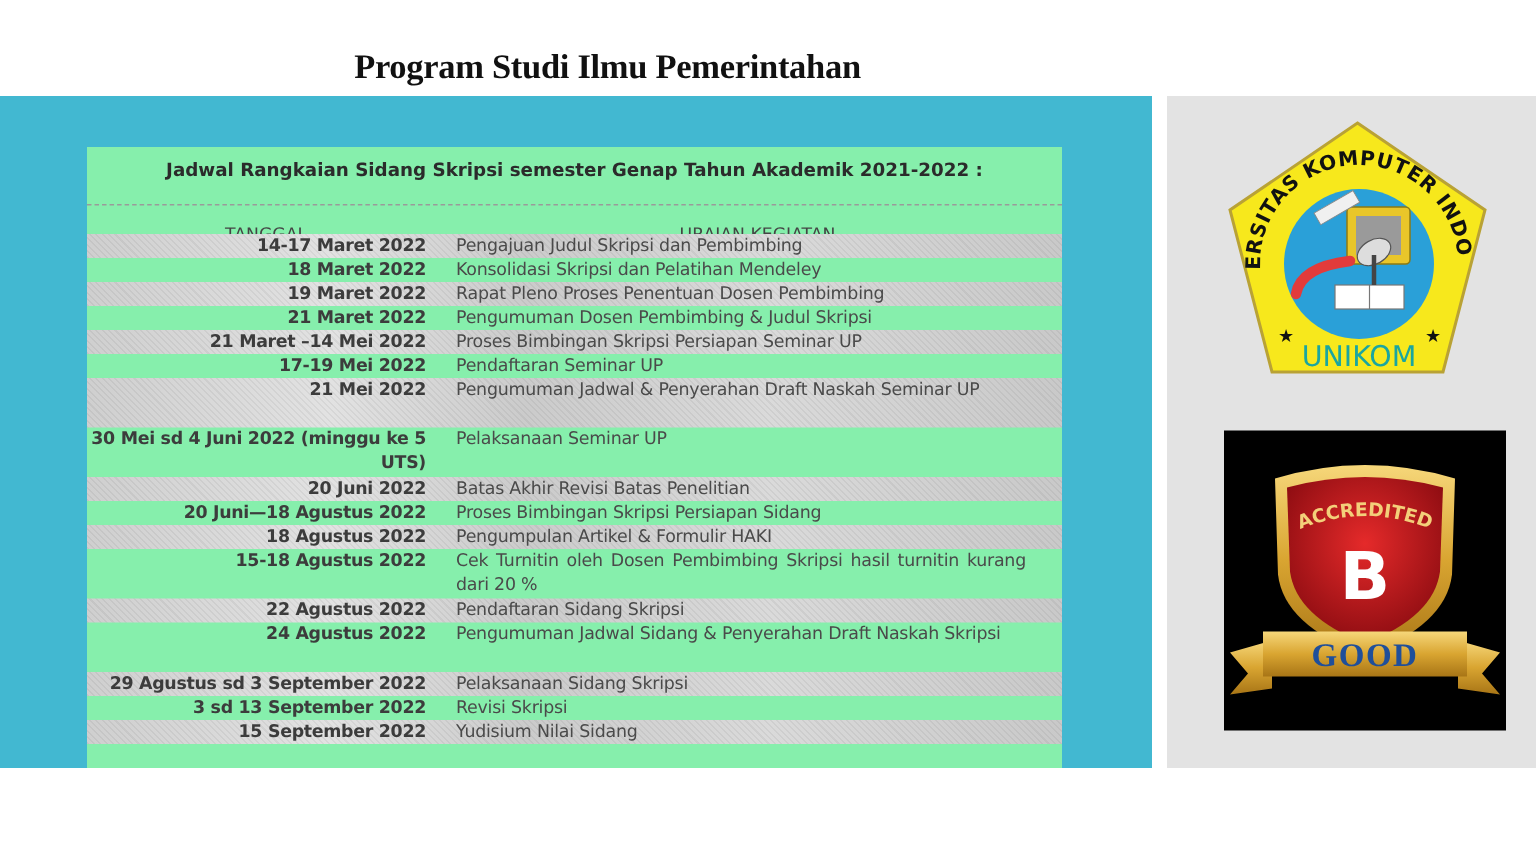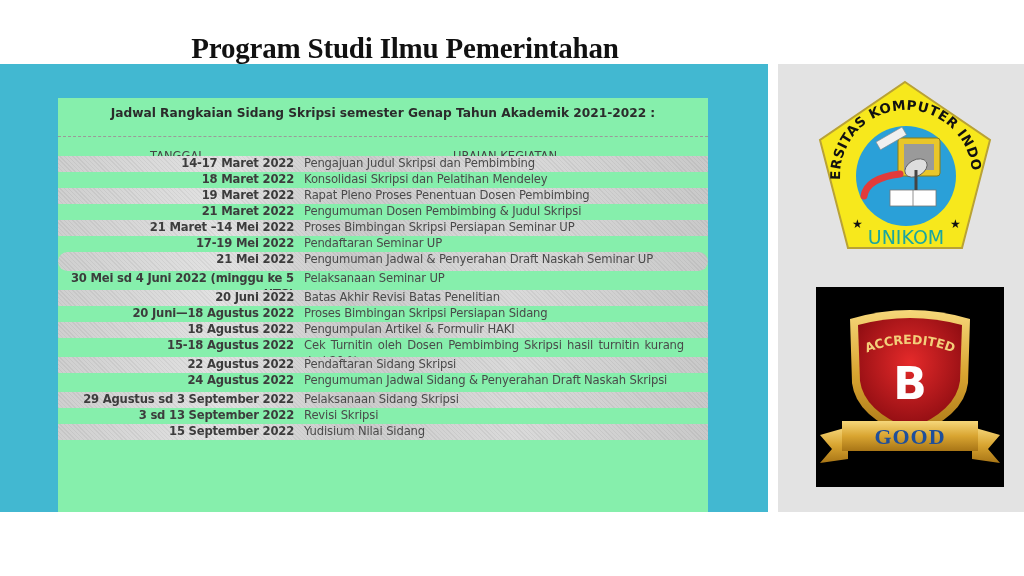--- a/index.html
+++ b/index.html
@@ -3,21 +3,21 @@
 <meta charset="utf-8">
 <style>
   * { box-sizing: border-box; margin: 0; padding: 0; }
   html, body { width: 1024px; height: 576px; background: #ffffff; overflow: hidden; }
   body { position: relative; font-family: "Liberation Sans", sans-serif; }
 
   .slide-title {
     position: absolute; left: 0; top: 32px; width: 810px;
     text-align: center;
     font-family: "Liberation Serif", serif; font-weight: bold;
-    font-size: 29px; color: #111; letter-spacing: -0.2px;
+    font-size: 23px; color: #111; letter-spacing: -0.2px;
   }
 
   .blue-panel {
     position: absolute; left: 0; top: 64px; width: 768px; height: 448px;
     background: #42b8d1;
   }
 
   .doc {
     position: absolute; left: 58px; top: 98px; width: 650px; height: 414px;
     background: #86efac;
@@ -43,30 +43,30 @@
   .row {
     position: relative; display: flex; width: 100%;
     font-size: 11.6px; line-height: 15.5px;
   }
   .row.shaded {
     background:
       repeating-linear-gradient(45deg, rgba(0,0,0,0.05) 0 1px, transparent 1px 3px),
       linear-gradient(90deg, #cfcfcf 0%, #e2e2e2 25%, #cbcbcb 45%, #dadada 70%, #c9c9c9 100%);
   }
   .cell-date {
-    width: 246px; text-align: right; padding-right: 10px;
+    width: 246px; text-align: right; padding-right: 20px;
     font-weight: bold; color: #3c3c3c; white-space: normal;
     letter-spacing: -0.2px;
   }
   .cell-desc {
     width: 380px; padding-left: 0px; color: #4a4a4a; text-align: justify;
     letter-spacing: -0.15px;
   }
   .row.h1 { height: 16px; }
-  .row.h2 { height: 19px; border-radius: 16px; }
+  .row.h2 { height: 33px; }
 
   .grey-panel {
     position: absolute; left: 778px; top: 64px; width: 246px; height: 448px;
     background: #e3e3e3;
   }
 
   .unikom-logo {
     position: absolute; left: 812px; top: 78px; width: 186px; height: 178px;
   }
   .accred-logo {

